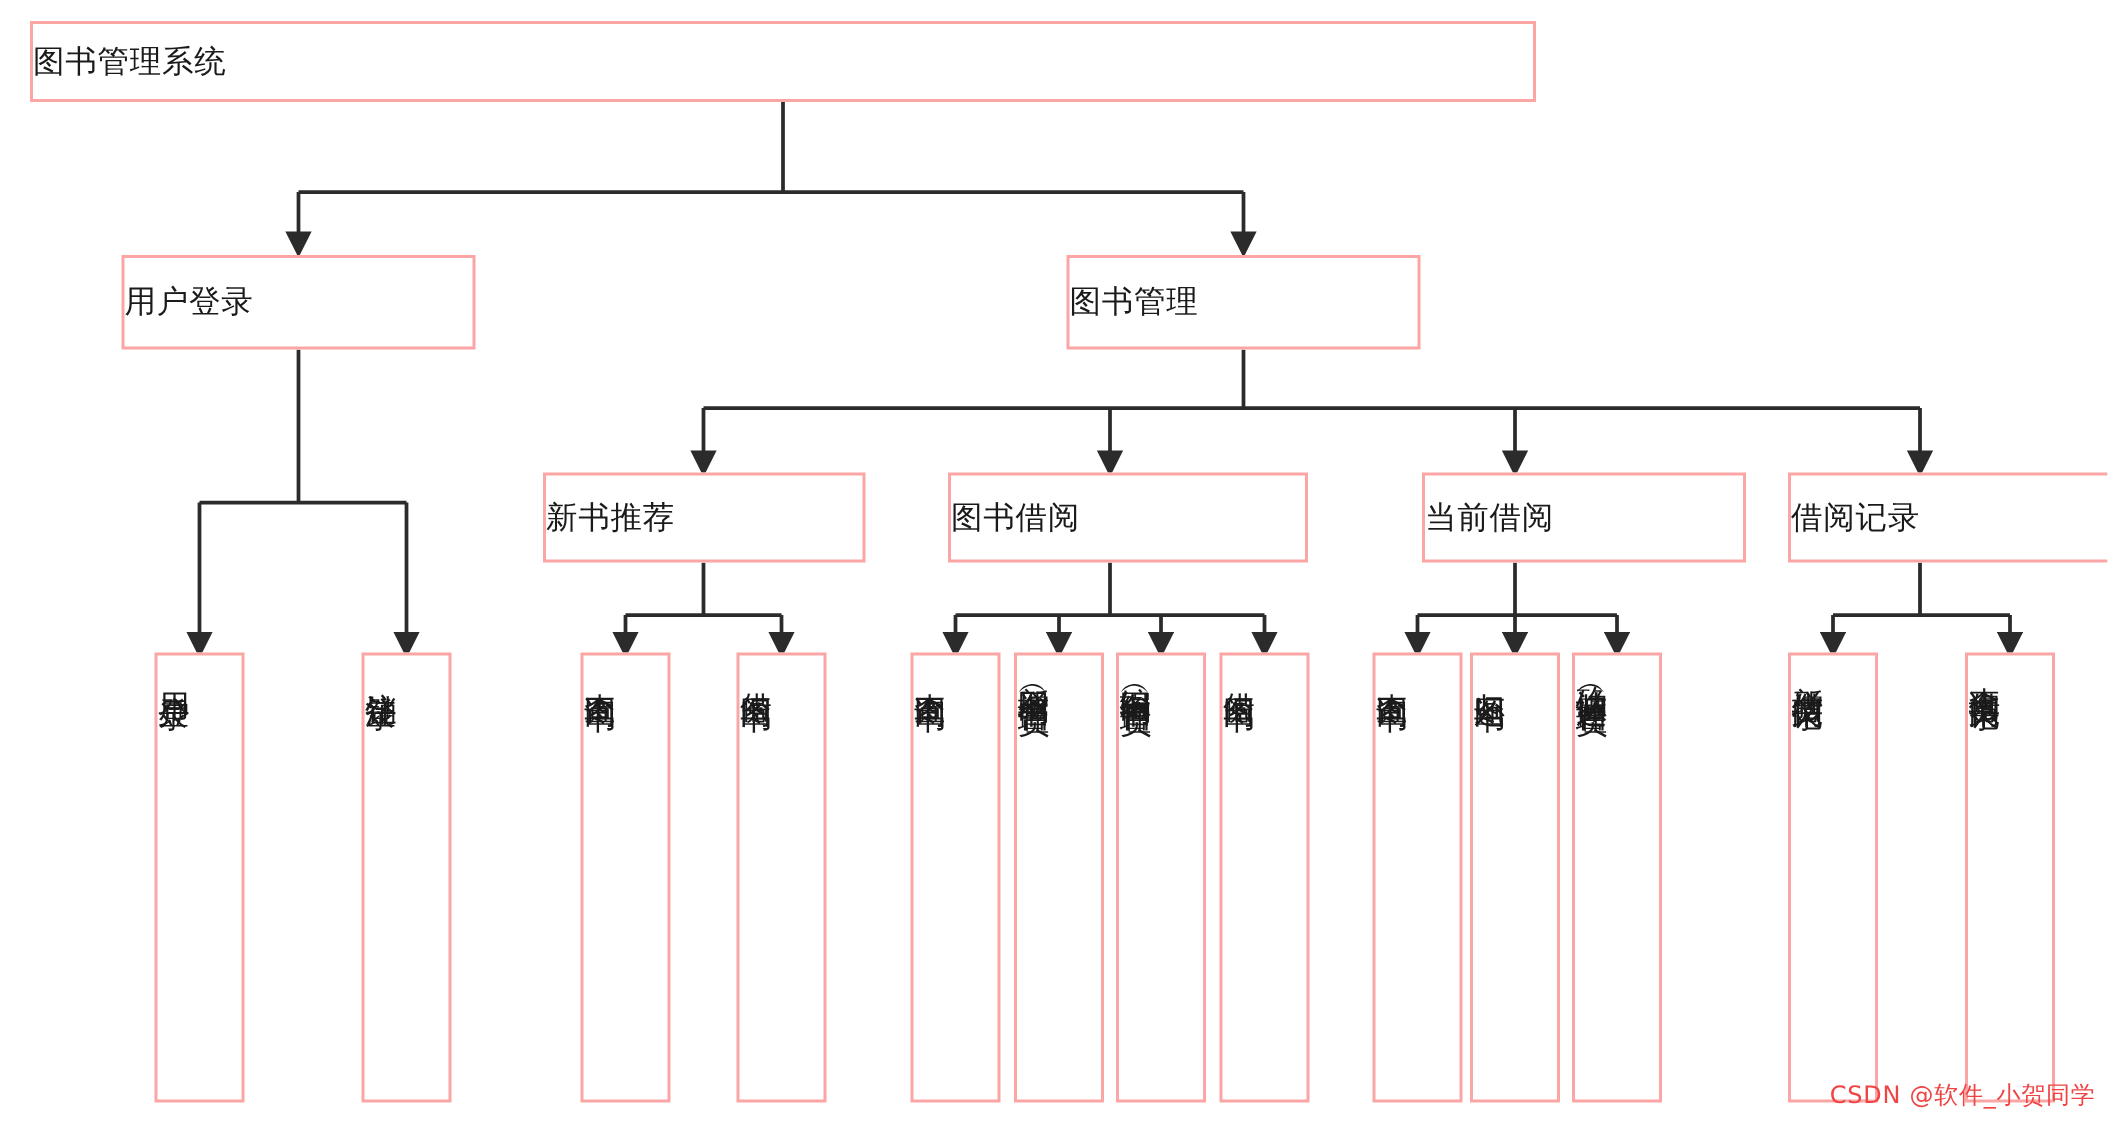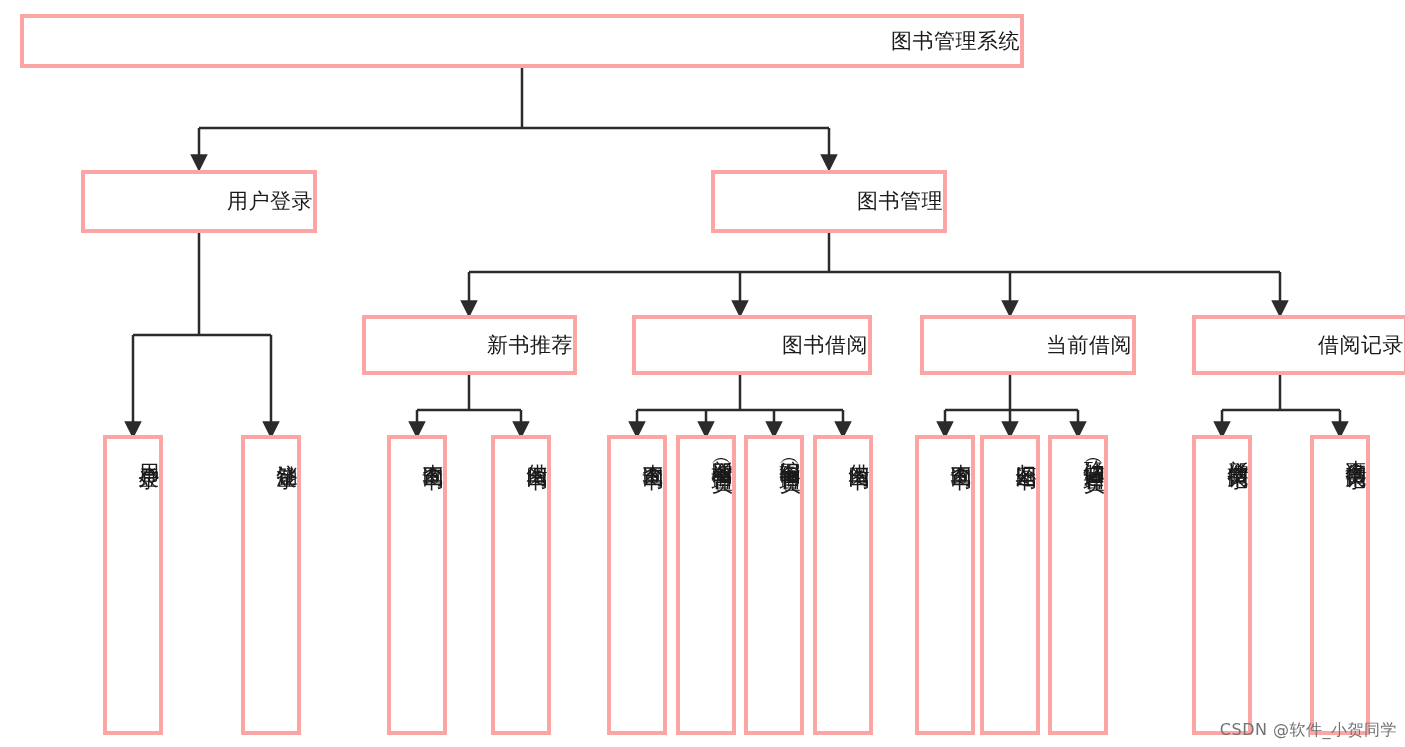--- a/index.html
+++ b/index.html
@@ -22,24 +22,24 @@
     position: absolute;
     left: 0;
     top: 0;
     width: 1405px;
     height: 747px;
   }
   .node {
     position: absolute;
     box-sizing: border-box;
     background: #ffffff;
-    border: 4px solid #fca5a5;
+    border: 2px solid #fca5a5;
     display: flex;
     align-items: center;
-    justify-content: flex-end;
+    justify-content: flex-start;
     color: #1a1a1a;
   }
   .node-label {
     display: block;
     text-align: center;
     line-height: 1.08;
     color: #1a1a1a;
   }
   .node.horizontal .node-label {
     font-size: 21px;
@@ -58,21 +58,21 @@
     white-space: nowrap;
   }
   .node.vertical.tall-text {
     padding-top: 4px;
   }
   #watermark {
     position: absolute;
     right: 8px;
     bottom: 6px;
     font-size: 16px;
-    color: #737373;
+    color: #ef4444;
     letter-spacing: 0.5px;
     white-space: nowrap;
     user-select: none;
   }
 </style>
 </head>
 <body>
 
 <div id="diagram-root">
 
@@ -136,21 +136,21 @@
   <div class="node horizontal" style="left:362px; top:315px; width:215px; height:60px;">
     <span class="node-label">新书推荐</span>
   </div>
 
   <div class="node horizontal" style="left:711px; top:170px; width:236px; height:63px;">
     <span class="node-label">图书管理</span>
   </div>
   <div class="node horizontal" style="left:632px; top:315px; width:240px; height:60px;">
     <span class="node-label">图书借阅</span>
   </div>
-  <div class="node horizontal" style="left:920px; top:315px; width:216px; height:60px;">
+  <div class="node horizontal" style="left:948px; top:315px; width:216px; height:60px;">
     <span class="node-label">当前借阅</span>
   </div>
   <div class="node horizontal" style="left:1192px; top:315px; width:216px; height:60px;font-family:Liberation Serif, serif;">
     <span class="node-label">借阅记录</span>
   </div>
 
   <div class="node vertical" style="left:103px; top:435px; width:60px; height:300px;">
     <span class="node-label">用户登录</span>
   </div>
   <div class="node vertical" style="left:241px; top:435px; width:60px; height:300px;">

